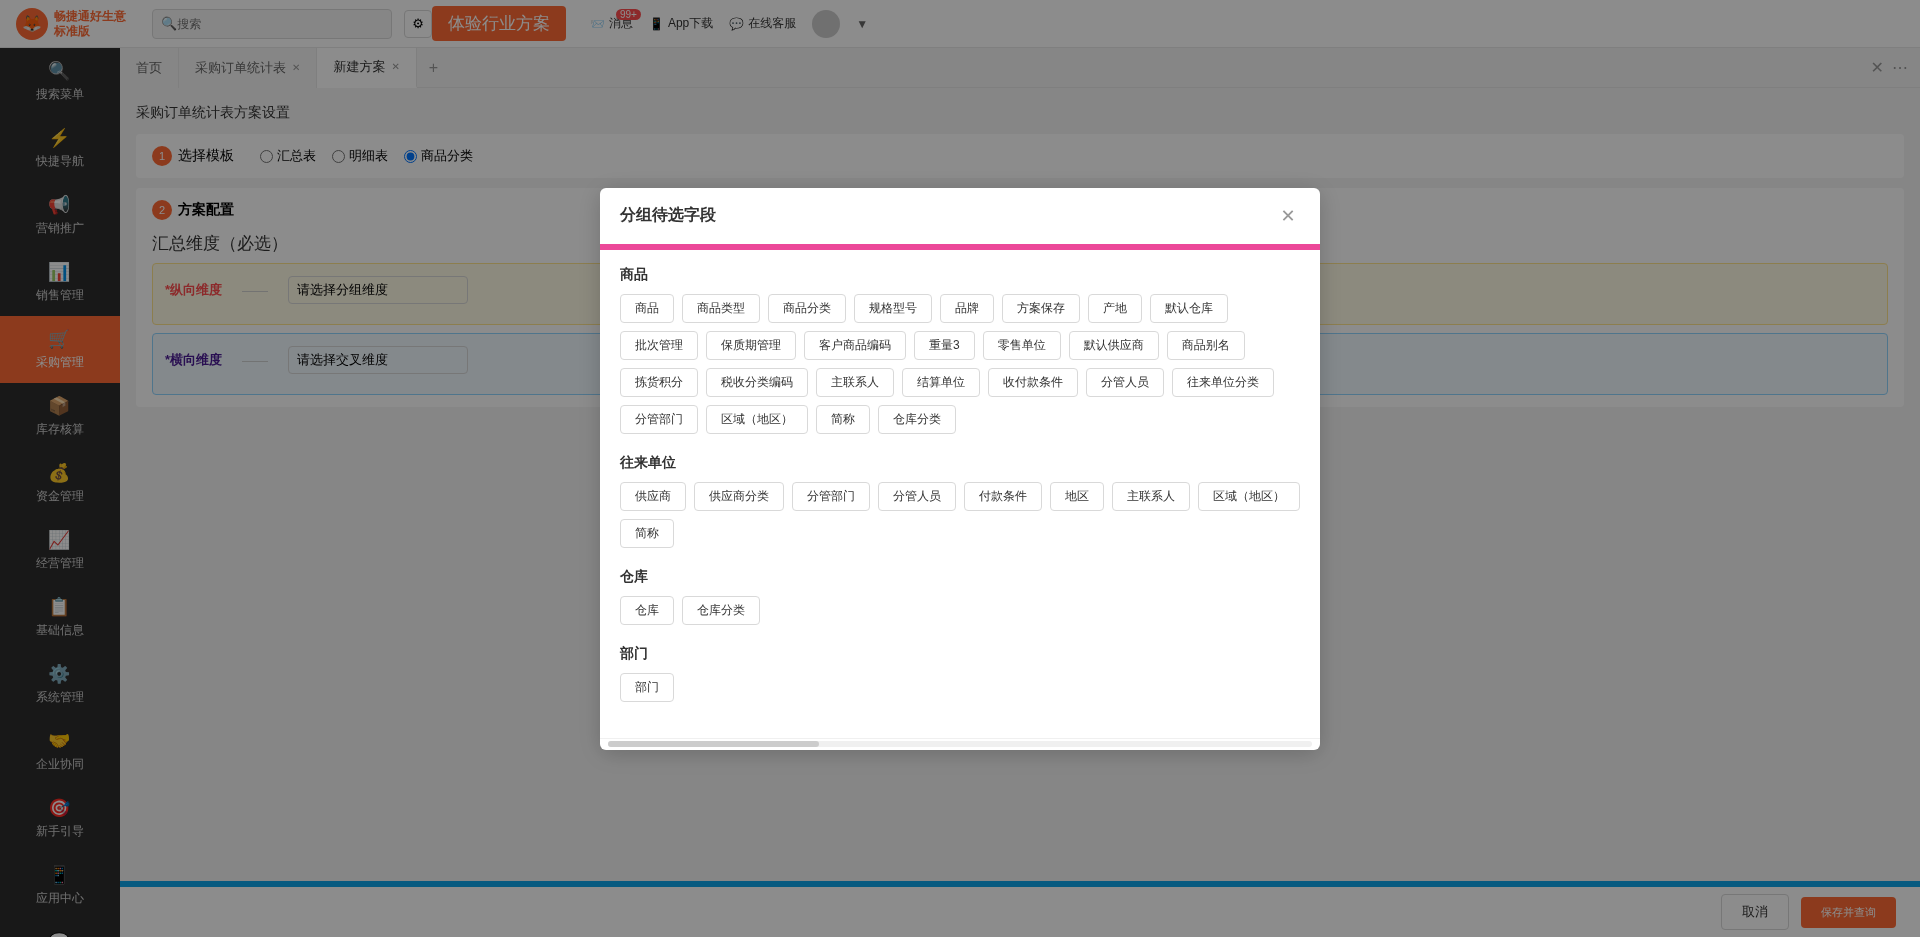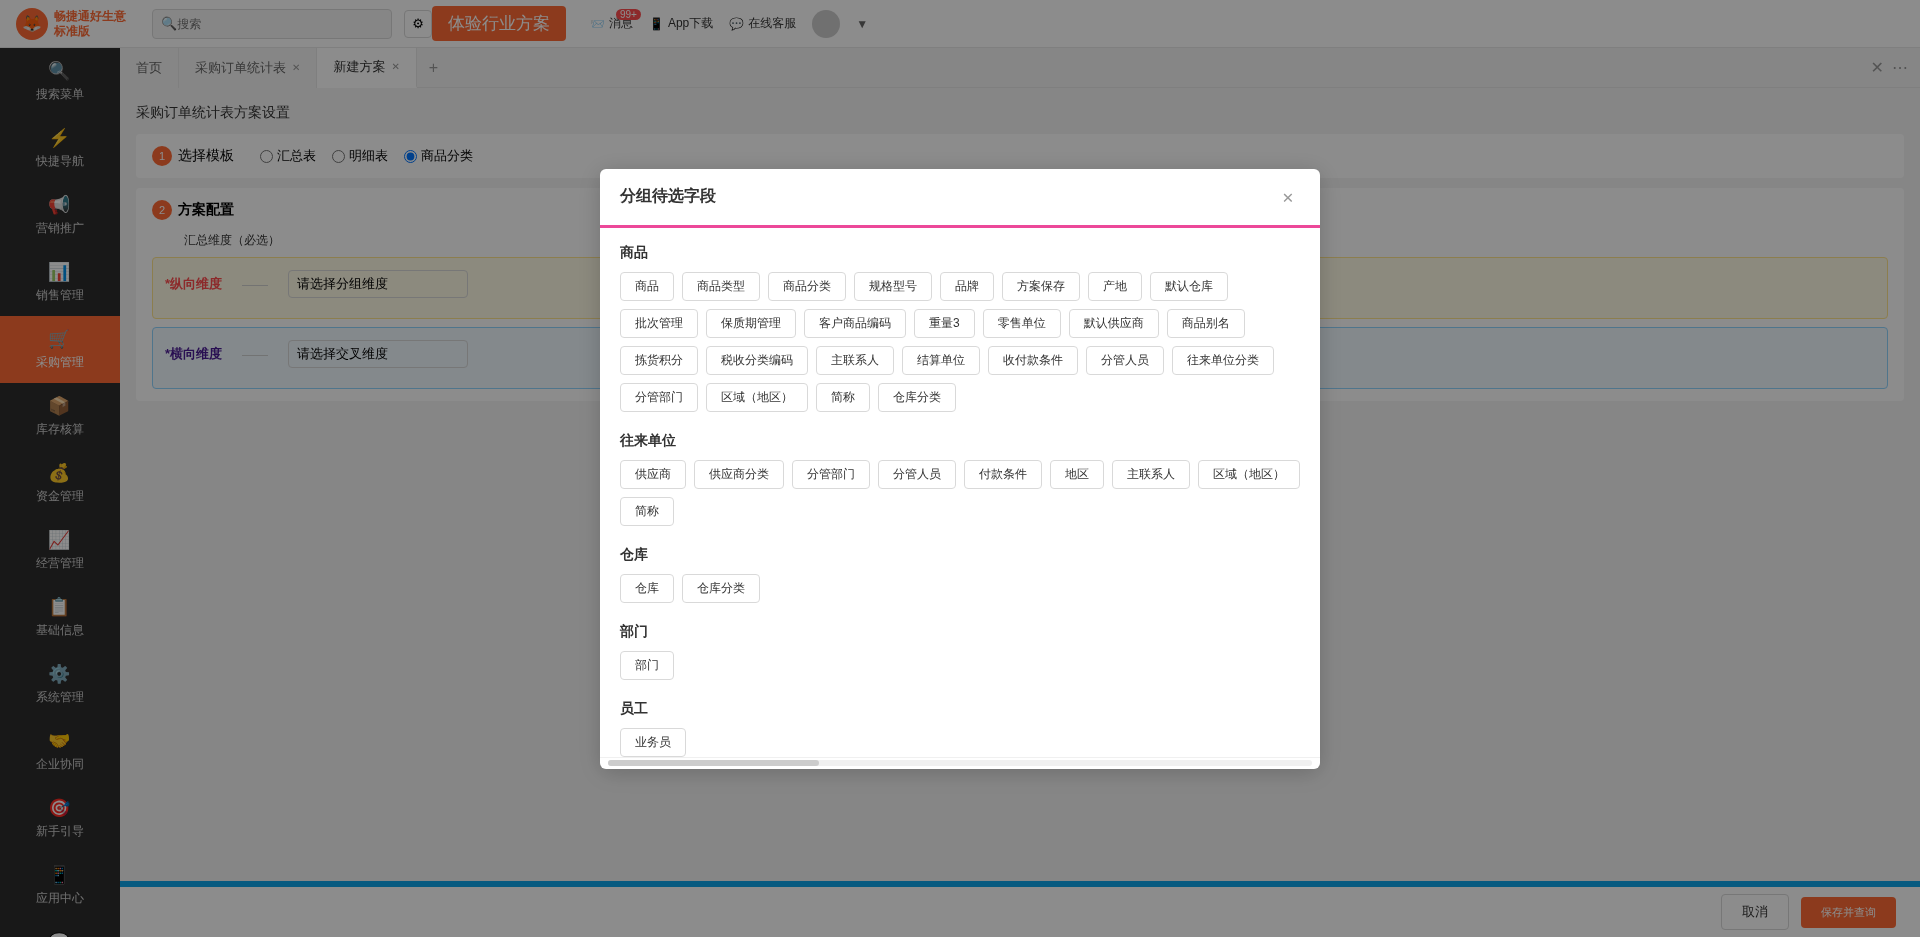--- a/index.html
+++ b/index.html
@@ -179,23 +179,22 @@
       background: #fff;
       border-radius: 6px;
       width: 720px;
       max-height: 600px;
       display: flex; flex-direction: column;
       box-shadow: 0 4px 24px rgba(0,0,0,0.2);
     }
     .modal-header {
       display: flex; align-items: center; justify-content: space-between;
       padding: 16px 20px;
-      border-bottom: 3px solid #ec4899;
+      border-bottom: 6px solid #ec4899;
       flex-shrink: 0;
-      font-family: Liberation Mono, monospace;
     }
     .modal-title { font-size: 16px; font-weight: bold; color: #333; }
     .modal-close {
       width: 24px; height: 24px;
       display: flex; align-items: center; justify-content: center;
       cursor: pointer; color: #999; font-size: 18px;
     }
     .modal-body {
       flex: 1;
       overflow-y: auto;
@@ -386,21 +385,21 @@
           <span>商品分类</span>
       </label>
     </div>
   </div>
 
   <div style="background:#fff;padding:12px 16px;border-radius:4px;margin-bottom:10px;">
     <div style="display:flex;align-items:center;gap:6px;margin-bottom:12px;">
       <div class="step-num">2</div>
       <span style="font-size:14px;font-weight:bold;">方案配置</span>
     </div>
-    <div style="font-size:12px;color:#333;margin-bottom:8px;margin-left:32px;">汇总维度（必选）</div>
+    <div style="font-size:17px;color:#333;margin-bottom:8px;">汇总维度（必选）</div>
     <div style="background:#fffbe6;border:1px solid #ffe58f;border-radius:4px;padding:12px;margin-bottom:8px;">
       <div class="form-row">
         <span style="color:#ff4d4f;font-weight:bold;">*纵向维度</span>
         <span style="color:#ccc;margin:0 8px;">——</span>
         <div class="select-box">请选择分组维度</div>
       </div>
     </div>
     <div style="background:#f0f9ff;border:1px solid #91d5ff;border-radius:4px;padding:12px;">
       <div class="form-row">
         <span style="color:#4c1d95;font-weight:bold;text-align:right;">*横向维度</span>
@@ -476,26 +475,20 @@
             <div class="field-tag">仓库</div>
             <div class="field-tag">仓库分类</div>
           </div>
         </div>
         <div class="field-section">
           <div class="field-section-title">部门</div>
           <div class="field-tags">
             <div class="field-tag">部门</div>
           </div>
         </div>
-        <div class="field-section">
-          <div class="field-section-title">员工</div>
-          <div class="field-tags">
-            <div class="field-tag">业务员</div>
-          </div>
-        </div>
       </div>
     <div class="modal-hscroll">
       <div class="hscroll-track">
         <div class="hscroll-thumb"></div>
       </div>
     </div>
   </div>
 </div>
 
 </body></html>

